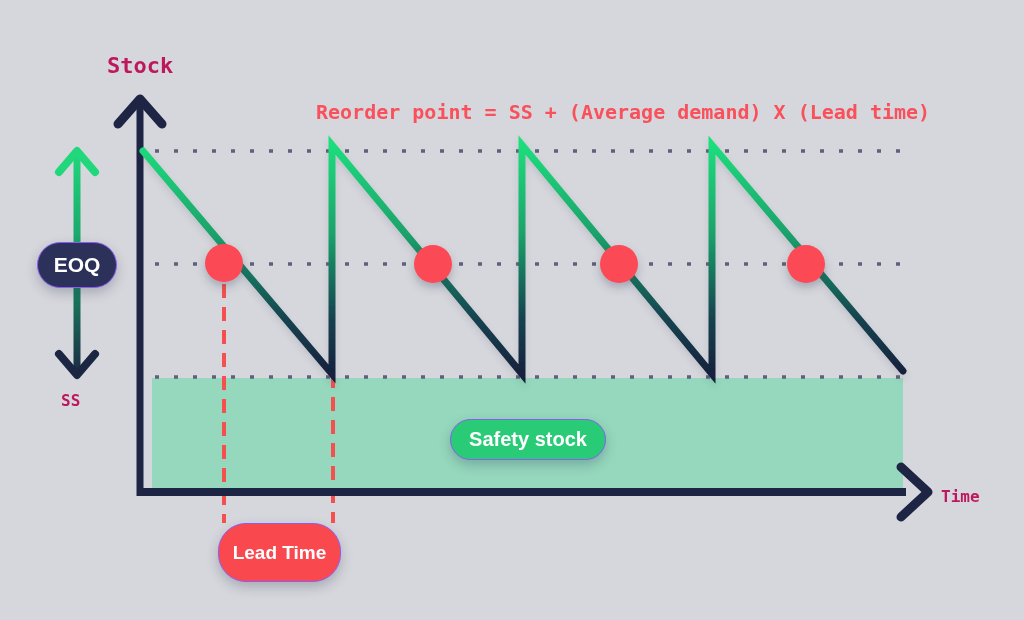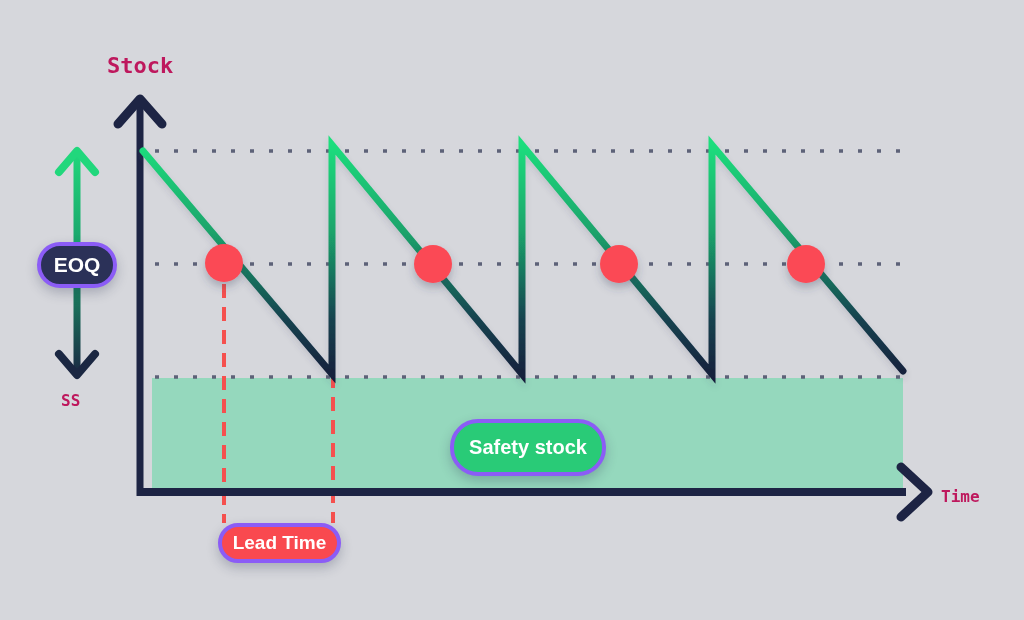--- a/index.html
+++ b/index.html
@@ -23,31 +23,31 @@
   .ss-label{left:61px;top:391px;font-size:16px;}
   .formula{
     position:absolute;left:316px;top:100px;
     font-family:"DejaVu Sans Mono",monospace;
     font-size:20px;font-weight:700;
     color:#f9505b;white-space:nowrap;
   }
   .pill{
     position:absolute;
     display:flex;align-items:center;justify-content:center;
-    border:4px solid #8b5cf6;
+    border:1px solid #8b5cf6;
     border-radius:28px;
     color:#ffffff;
     font-weight:700;
     box-shadow:0 5px 12px rgba(30,40,70,0.25);
     box-sizing:border-box;
     white-space:nowrap;
   }
   .pill.eoq{left:37px;top:242px;width:80px;height:46px;background:#2b3158;font-size:21px;}
-  .pill.safety{left:450px;top:419px;width:156px;height:57px;background:#29cb77;font-size:20px;}
-  .pill.lead{left:218px;top:523px;width:123px;height:40px;background:#f9494f;font-size:19px;}
+  .pill.safety{left:450px;top:419px;width:156px;height:41px;background:#29cb77;font-size:20px;}
+  .pill.lead{left:218px;top:523px;width:123px;height:59px;background:#f9494f;font-size:19px;}
 </style>
 </head>
 <body>
 
 <div class="canvas">
 
   <svg width="1024" height="620" viewBox="0 0 1024 620">
     <defs>
       <linearGradient id="sawGrad" gradientUnits="userSpaceOnUse" x1="0" y1="143" x2="0" y2="378">
         <stop offset="0" stop-color="#1ede7d"></stop>
@@ -93,18 +93,19 @@
       <circle cx="224" cy="263" r="19" fill="#fb4a55"></circle>
       <circle cx="433" cy="264" r="19" fill="#fb4a55"></circle>
       <circle cx="619" cy="264" r="19" fill="#fb4a55"></circle>
       <circle cx="806" cy="264" r="19" fill="#fb4a55"></circle>
     </g>
   </svg>
 
   <div class="label stock-label">Stock</div>
   <div class="label time-label">Time</div>
   <div class="label ss-label">SS</div>
+  <div class="formula">Reorder point = SS + (Average demand) X (Lead time)</div>
 
   <div class="pill eoq">EOQ</div>
   <div class="pill safety">Safety stock</div>
   <div class="pill lead">Lead Time</div>
 
 </div>
 
 </body></html>

